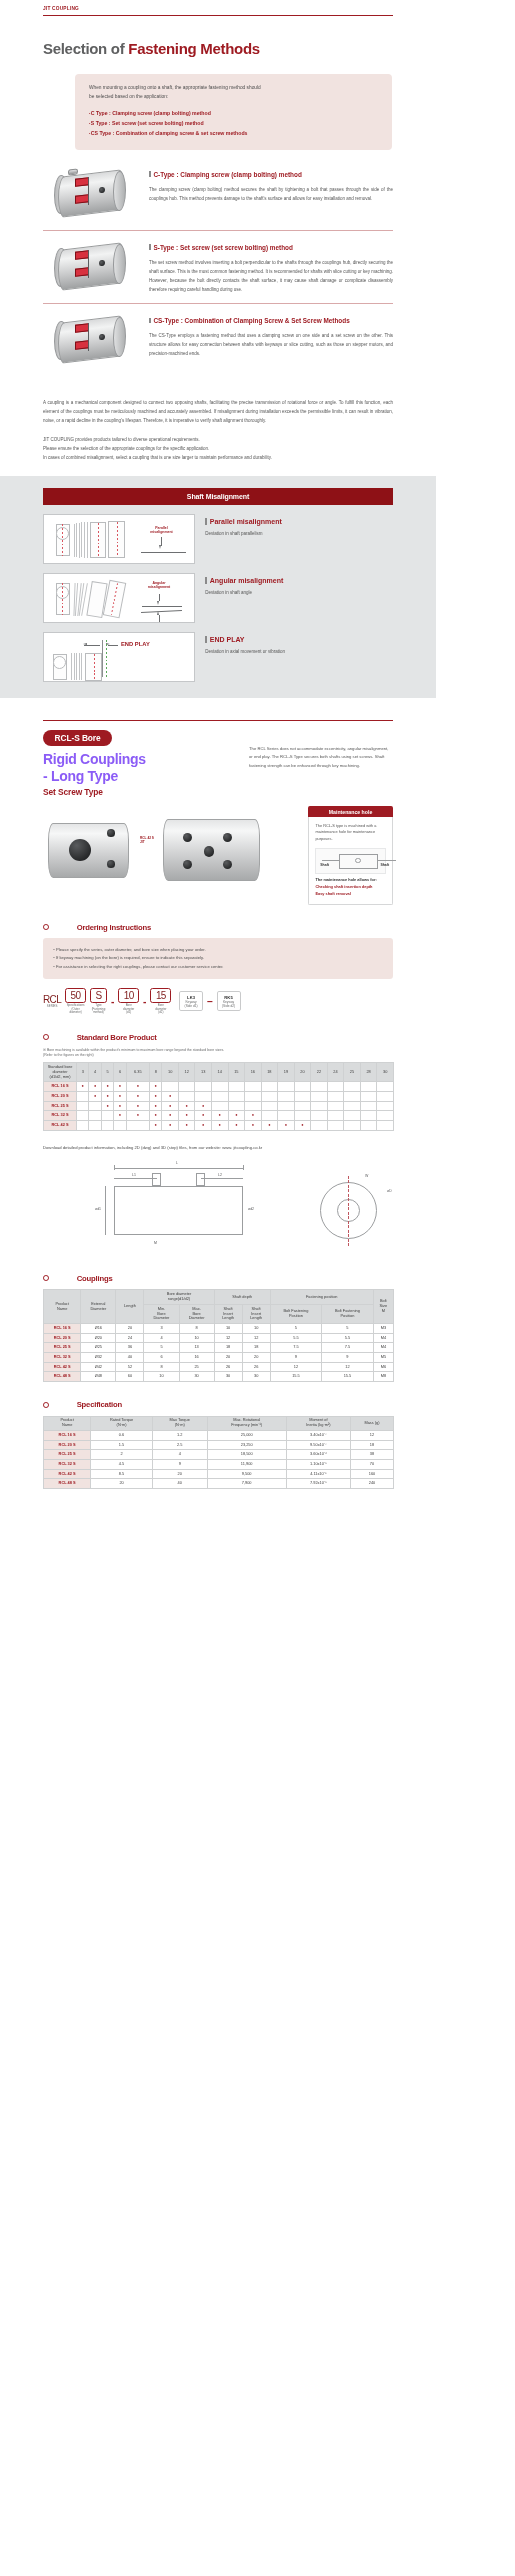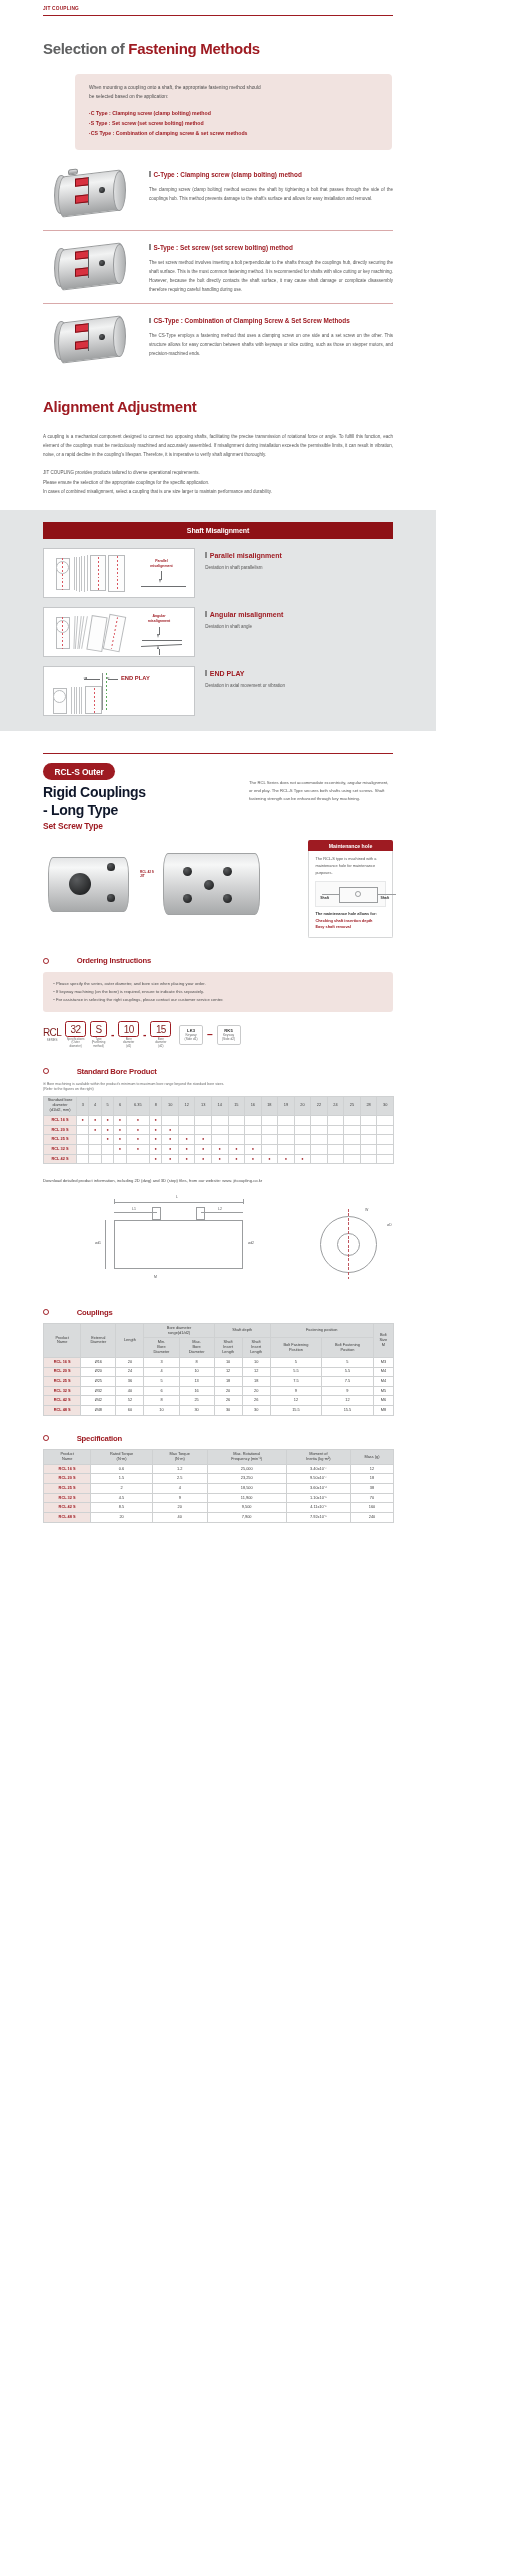--- a/index.html
+++ b/index.html
@@ -231,21 +231,21 @@
   .prod-left { flex: 0 0 193px; }
   .pill {
     display: inline-block;
     background: #9e1b22; color: #fff;
     font-size: 8.4px; font-weight: 700;
     padding: 3.2px 11.6px; border-radius: 9px;
     letter-spacing: -0.1px;
   }
   .prod-h2 {
     margin-top: 4.5px;
-    font-size: 14px; font-weight: 700; color: #0f172a;
+    font-size: 14px; font-weight: 700; color: #8b5cf6;
     line-height: 1.24; letter-spacing: -0.3px;
   }
   .prod-h3 {
     margin-top: 1.9px;
     font-size: 8.4px; font-weight: 700; color: #9e1b22;
     letter-spacing: -0.1px;
   }
   .prod-right { flex: 1; padding-top: 15.5px; }
   .prod-right p { font-size: 4.2px; line-height: 1.95; color: #555; }
 
@@ -458,21 +458,20 @@
         </div>
       </div>
       <div class="body">
         <h3><span class="tick"></span><span>CS-Type : Combination of Clamping Screw &amp; Set Screw Methods</span></h3>
         <p>The CS-Type employs a fastening method that uses a clamping screw on one side and a set screw on the other. This structure allows for easy connection between shafts with keyways or slice cutting, such as those on stepper motors, and precision-machined ends.</p>
       </div>
     </div>
   </div>
 
   <div class="align-wrap">
-    <h1 class="section-title">Alignment Adjustment</h1>
     <div class="align-body">
       <p>A coupling is a mechanical component designed to connect two opposing shafts, facilitating the precise transmission of rotational force or angle. To fulfill this function, each element of the couplings must be meticulously machined and accurately assembled. If misalignment during installation exceeds the permissible limits, it can result in vibration, noise, or a rapid decline in the coupling's lifespan. Therefore, it is imperative to verify shaft alignment thoroughly.</p>
       <p class="gap">JIT COUPLING provides products tailored to diverse operational requirements.</p>
       <p>Please ensure the selection of the appropriate couplings for the specific application.</p>
       <p>In cases of combined misalignment, select a coupling that is one size larger to maintain performance and durability.</p>
     </div>
 
     <div class="gray-panel">
       <div class="panel-title">Shaft Misalignment</div>
 
@@ -554,21 +553,21 @@
           <p>Deviation in axial movement or vibration</p>
         </div>
       </div>
     </div>
   </div>
 
   <div class="prod-sec">
     <div class="prod-rule"></div>
     <div class="prod-head">
       <div class="prod-left">
-        <div class="pill">RCL-S Outer</div>
+        <div class="pill">RCL-S Bore</div>
         <div class="prod-h2">
           <div>Rigid Couplings</div>
           <div>- Long Type</div>
         </div>
         <div class="prod-h3">Set Screw Type</div>
       </div>
       <div class="prod-right">
         <p>The RCL Series does not accommodate eccentricity, angular misalignment, or end play. The RCL-S Type secures both shafts using set screws. Shaft fastening strength can be enhanced through key machining.</p>
       </div>
     </div>
@@ -624,21 +623,21 @@
       <li>• For assistance in selecting the right couplings, please contact our customer service center.</li>
     </div>
 
     <div class="order-code">
       <div class="oc">
         <div class="big">RCL</div>
         <div class="cap">SERIES</div>
       </div>
       <div class="oc">
         <div class="oc-box">
-            <div class="big">32</div>
+            <div class="big">50</div>
           </div>
         <div class="cap" style="white-space:pre-line">Specifications
 (Outer
 diameter)</div>
       </div>
       <div class="oc">
         <div class="oc-box">
             <div class="big">S</div>
           </div>
         <div class="cap" style="white-space:pre-line">Type

